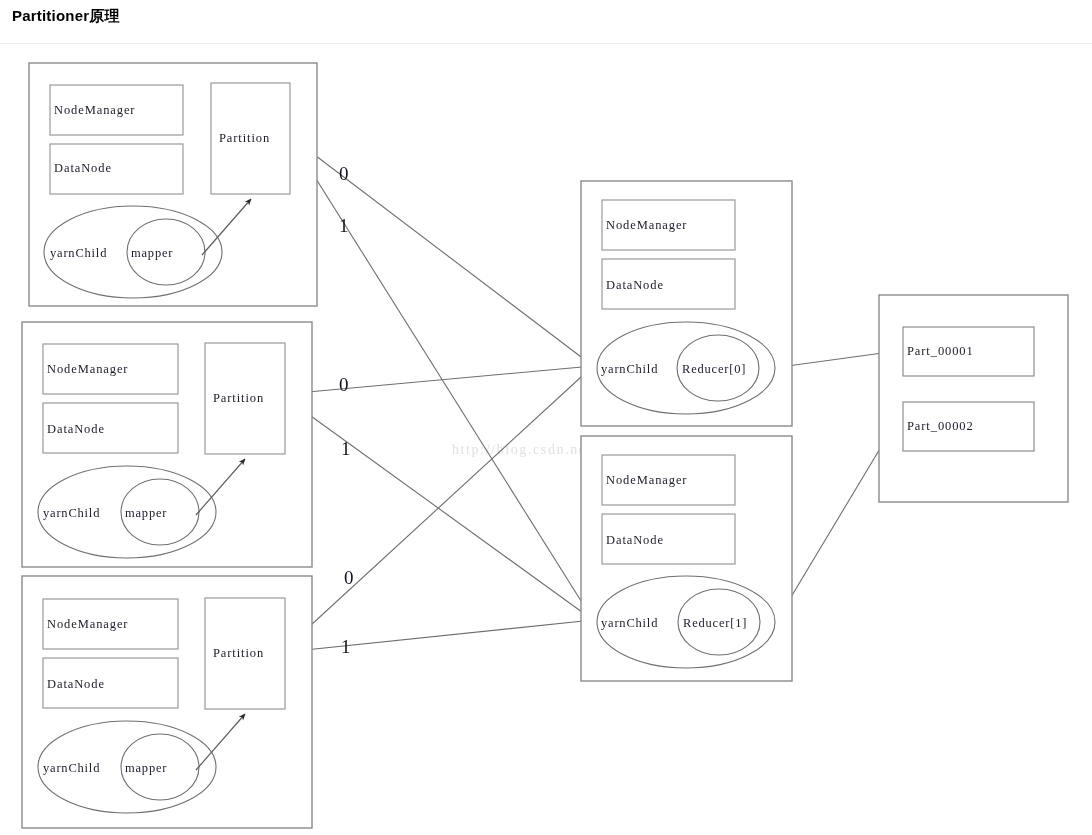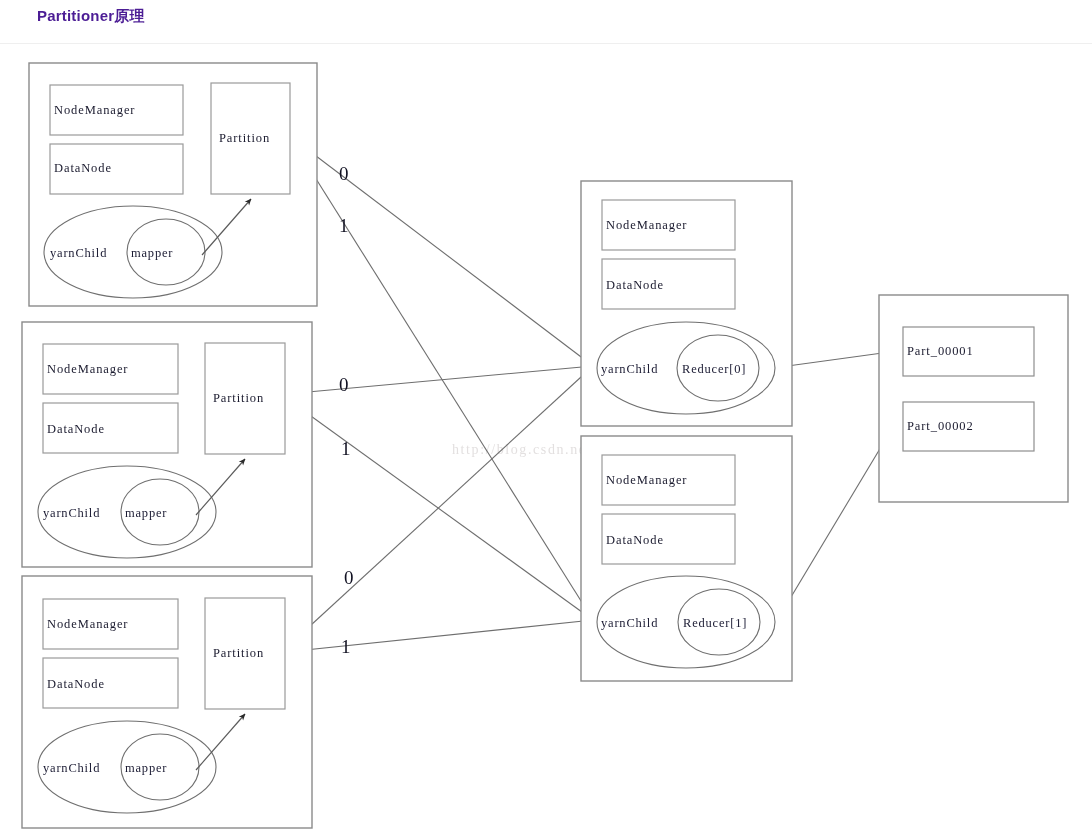--- a/index.html
+++ b/index.html
@@ -14,23 +14,22 @@
     position: relative;
     overflow: hidden;
   }
   #page-title {
     position: absolute;
     left: 12px;
     top: 7px;
     font-family: "Liberation Sans", "DejaVu Sans", sans-serif;
     font-size: 15px;
     font-weight: bold;
-    color: #4c1d95;
+    color: #000000;
     letter-spacing: 0.2px;
-    margin-left: 25px;
   }
   #title-rule {
     position: absolute;
     left: 0px;
     top: 43px;
     width: 1092px;
     height: 1px;
     background: #efefef;
   }
   #canvas {

